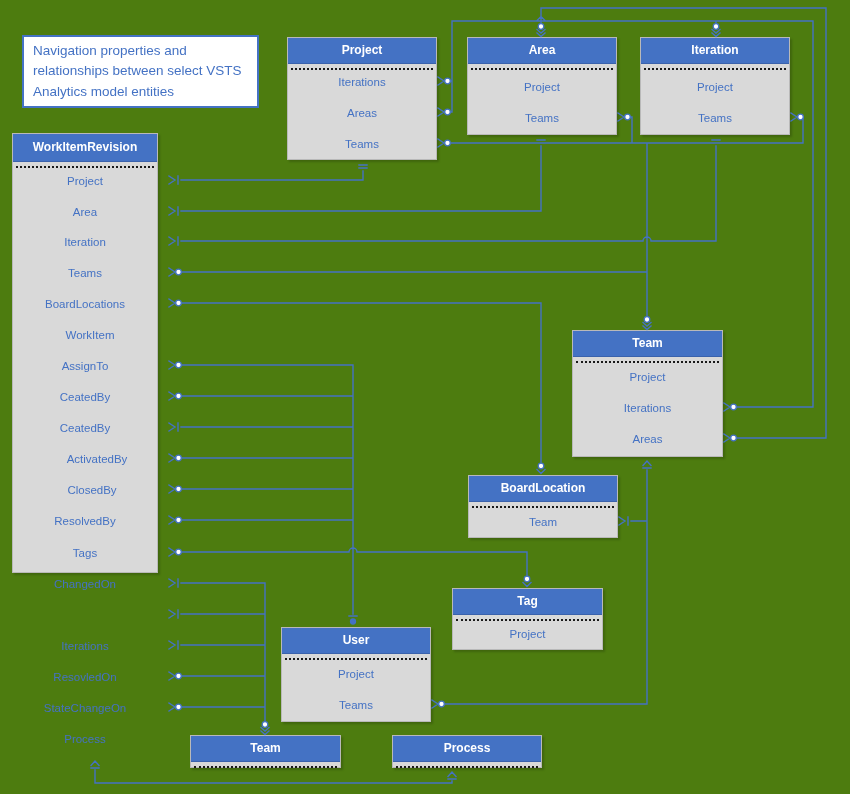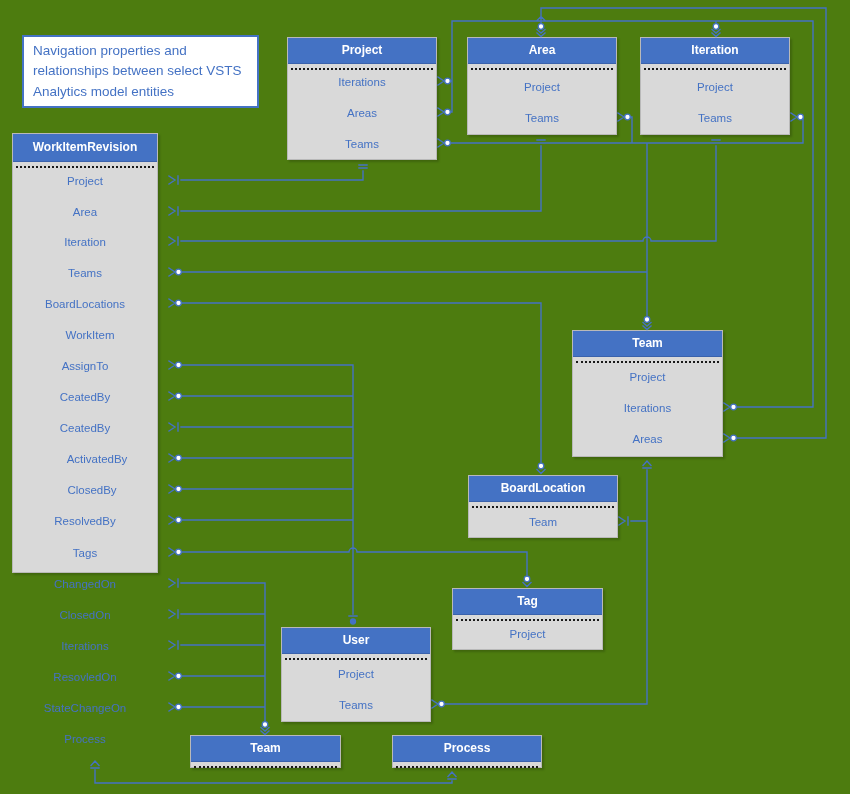--- a/index.html
+++ b/index.html
@@ -61,21 +61,20 @@
         <div class="erow" style="top: 160px;">BoardLocations</div>
         <div class="erow" style="top: 191px; padding-left: 10px;">WorkItem</div>
         <div class="erow" style="top: 222px;">AssignTo</div>
         <div class="erow" style="top: 253px;">CeatedBy</div>
         <div class="erow" style="top: 284px;">CeatedBy</div>
         <div class="erow" style="top: 315px; padding-left: 24px;">ActivatedBy</div>
         <div class="erow" style="top: 346px; padding-left: 14px;">ClosedBy</div>
         <div class="erow" style="top: 377px;">ResolvedBy</div>
         <div class="erow" style="top: 440px;">ChangedOn</div>
         <div class="erow" style="top: 409px;">Tags</div>
-        <div class="erow" style="top: 471px;">ClosedOn</div>
         <div class="erow" style="top: 502px;">Iterations</div>
         <div class="erow" style="top: 533px;">ResovledOn</div>
         <div class="erow" style="top: 564px;">StateChangeOn</div>
         <div class="erow" style="top: 595px;">Process</div>
       </div>
       <div class="entity" style="left: 287px; top: 37px; width: 150px; height: 123px;">
         <div class="ehead" style="height: 25px; line-height: 25px;">Project</div>
         <div class="esep" style="top: 30px;"></div>
         <div class="erow" style="top: 34px;">Iterations</div>
         <div class="erow" style="top: 65px;">Areas</div>

